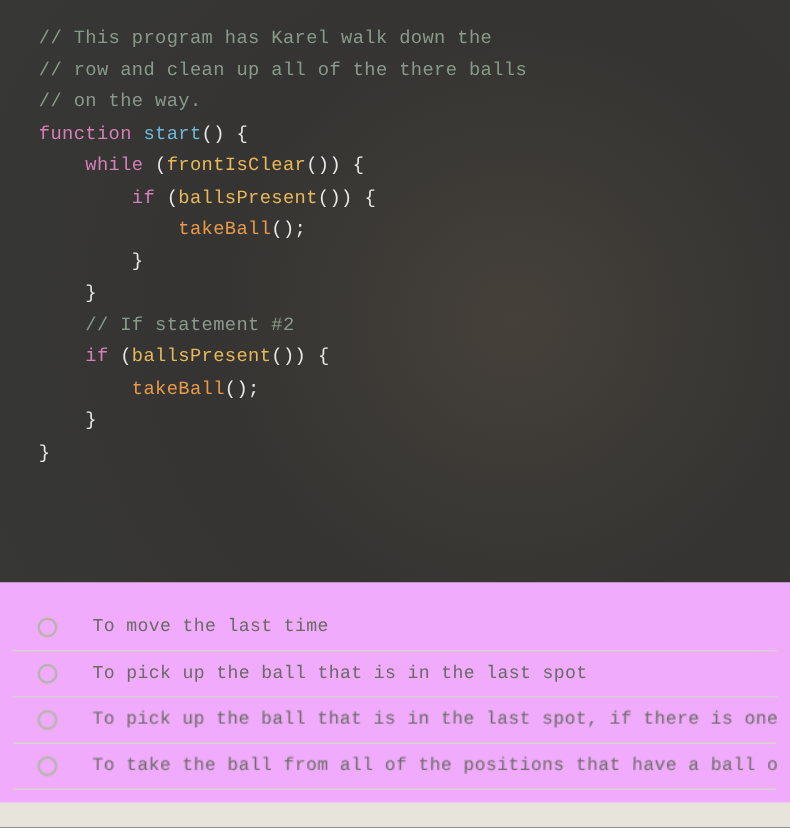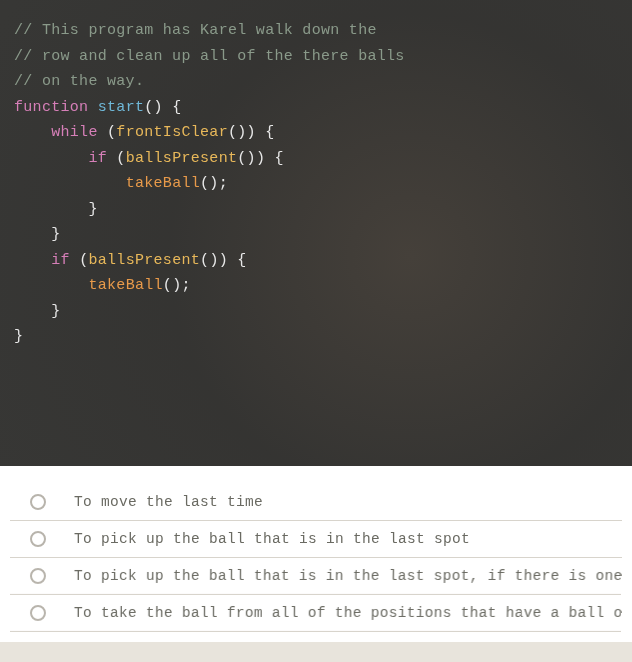--- a/index.html
+++ b/index.html
@@ -12,32 +12,32 @@
     }
     .code-block {
       background: #3a3a38;
       background-image: radial-gradient(circle at 65% 55%, rgba(80,70,60,0.5) 0%, rgba(40,38,36,0.3) 50%, rgba(30,30,28,0.1) 100%);
       padding: 18px 14px;
       font-size: 15px;
       line-height: 1.7;
       letter-spacing: 0.3px;
       min-height: 466px;
     }
-    .line { white-space: pre; }
+    .line { white-space: pre; margin-left: 17px; }
     .comment { color: #8a9a8a; }
     .keyword { color: #d67fb8; text-align: center; }
     .funcname { color: #6fb8d8; }
     .paren { color: #e8e8e8; }
     .brace { color: #e8e8e8; }
     .call-yellow { color: #e8b85a; }
     .call-orange { color: #e89a4a; }
     .plain { color: #e8e8e8; }
     
     .answers {
-      background: #ffffff;
+      background: #f0abfc;
       padding: 18px 10px 10px 10px;
       font-family: 'Courier New', monospace;
       font-size: 14.5px;
       color: #5a5a55;
     }
     .answer-row {
       display: flex;
       align-items: center;
       gap: 28px;
       padding: 10px 8px;
@@ -69,20 +69,21 @@
 <div class="code-block">
   <div class="line"><span class="comment">// This program has Karel walk down the</span></div>
   <div class="line"><span class="comment">// row and clean up all of the there balls</span></div>
   <div class="line"><span class="comment">// on the way.</span></div>
   <div class="line"><span class="keyword">function</span><span class="plain"> </span><span class="funcname">start</span><span class="paren">()</span><span class="plain"> </span><span class="brace">{</span></div>
   <div class="line"><span class="plain">    </span><span class="keyword">while</span><span class="plain"> </span><span class="paren">(</span><span class="call-yellow">frontIsClear</span><span class="paren">()</span><span class="paren">)</span><span class="plain"> </span><span class="brace">{</span></div>
   <div class="line"><span class="plain">        </span><span class="keyword">if</span><span class="plain"> </span><span class="paren">(</span><span class="call-yellow">ballsPresent</span><span class="paren">()</span><span class="paren">)</span><span class="plain"> </span><span class="brace">{</span></div>
   <div class="line"><span class="plain">            </span><span class="call-orange">takeBall</span><span class="paren">()</span><span class="plain">;</span></div>
   <div class="line"><span class="plain">        </span><span class="brace">}</span></div>
   <div class="line"><span class="plain">    </span><span class="brace">}</span></div>
+  <div class="line"><span class="plain">    </span><span class="comment">// If statement #2</span></div>
   <div class="line"><span class="plain">    </span><span class="keyword">if</span><span class="plain"> </span><span class="paren">(</span><span class="call-yellow">ballsPresent</span><span class="paren">()</span><span class="paren">)</span><span class="plain"> </span><span class="brace">{</span></div>
   <div class="line"><span class="plain">        </span><span class="call-orange">takeBall</span><span class="paren">()</span><span class="plain">;</span></div>
   <div class="line"><span class="plain">    </span><span class="brace">}</span></div>
   <div class="line"><span class="brace">}</span></div>
 </div>
 
 <div class="answers">
   <div class="answer-row">
     <div class="radio"></div>
     <span class="answer-text">To move the last time</span>

